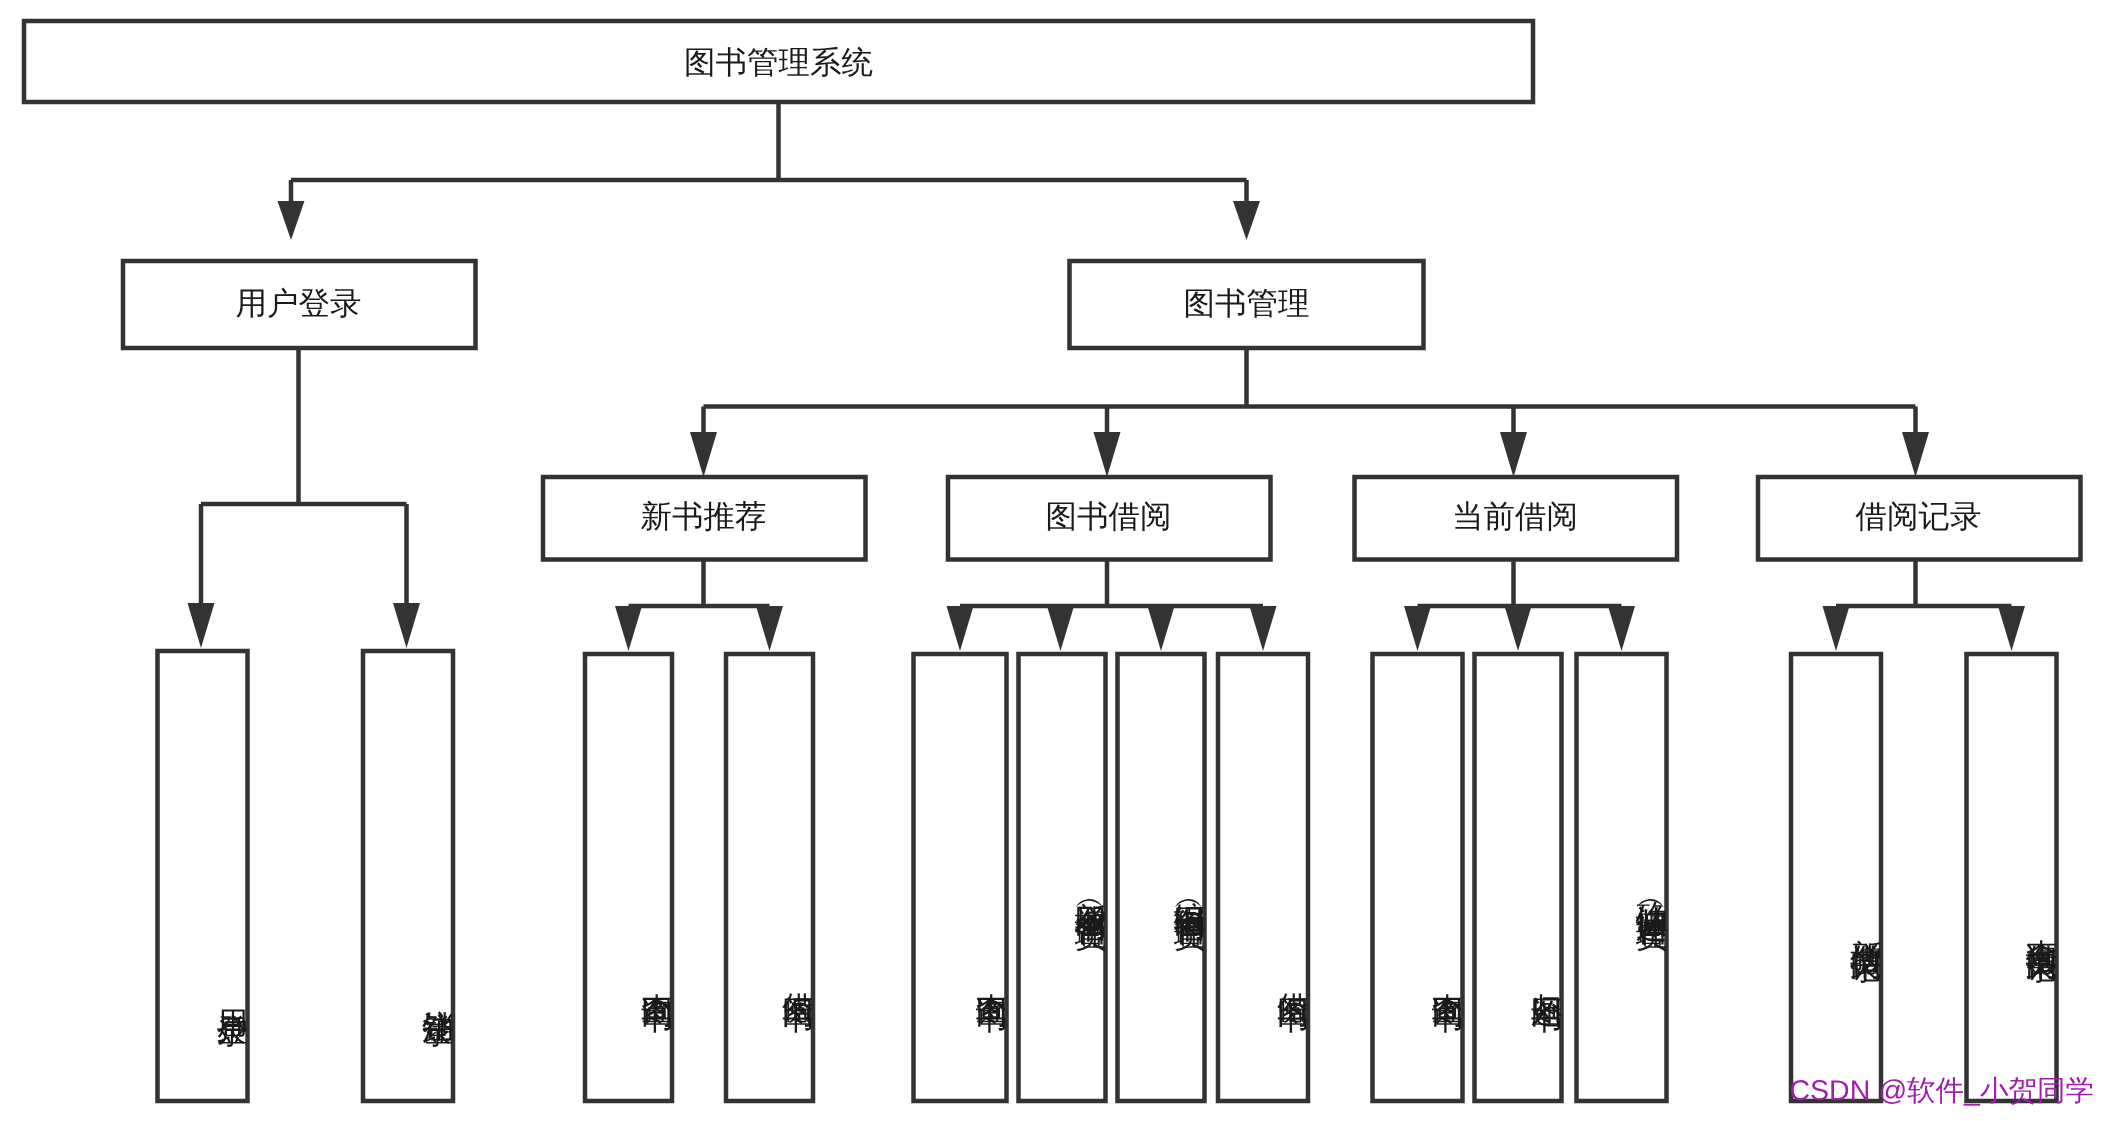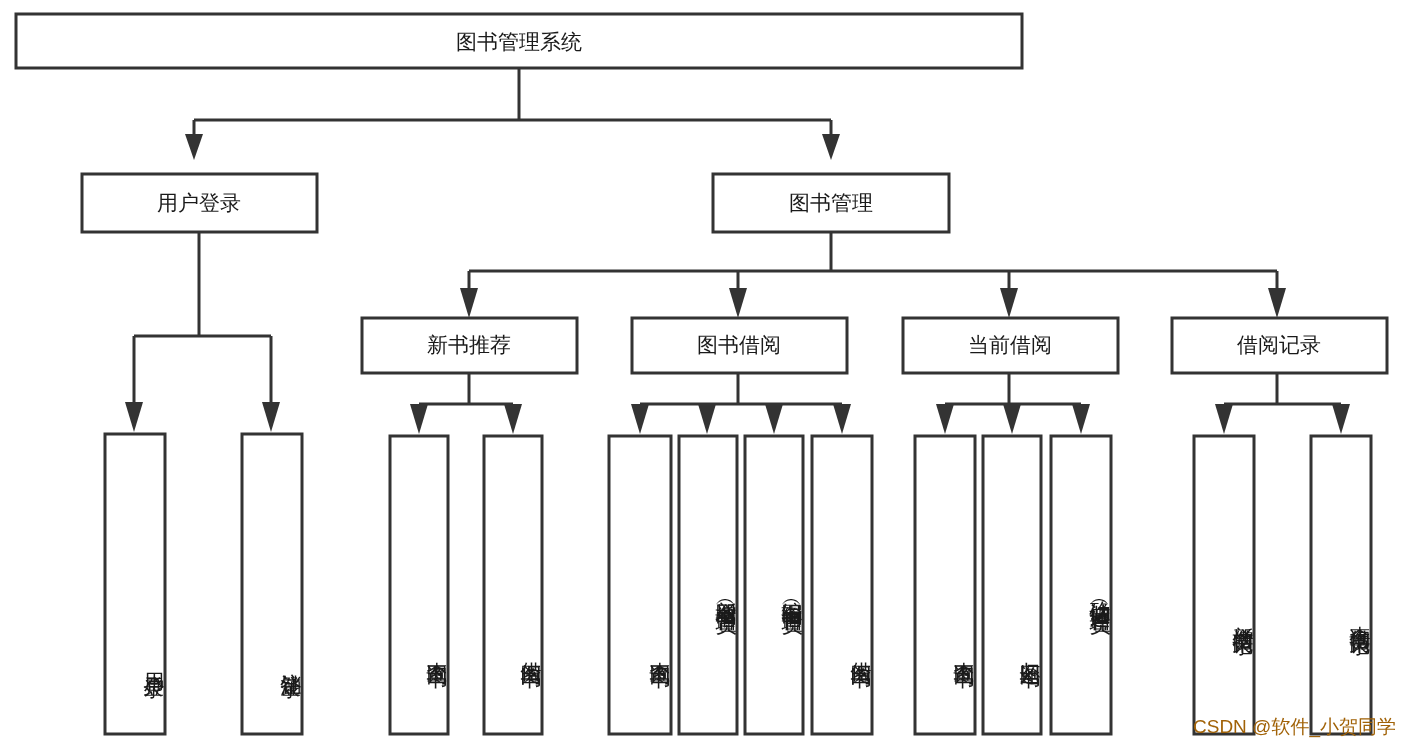--- a/index.html
+++ b/index.html
@@ -57,21 +57,21 @@
     display: flex;
     align-items: flex-start;
     justify-content: center;
     white-space: nowrap;
     pointer-events: none;
   }
   .watermark {
     position: absolute;
     font-family: "Liberation Sans", "DejaVu Sans", sans-serif;
     font-size: 19px;
-    color: #a16207;
+    color: #a21caf;
     white-space: nowrap;
   }
 </style>
 </head>
 <body>
 
 <div id="diagram-root">
 
   <svg class="diagram-canvas" viewBox="0 0 1405 747">
 

